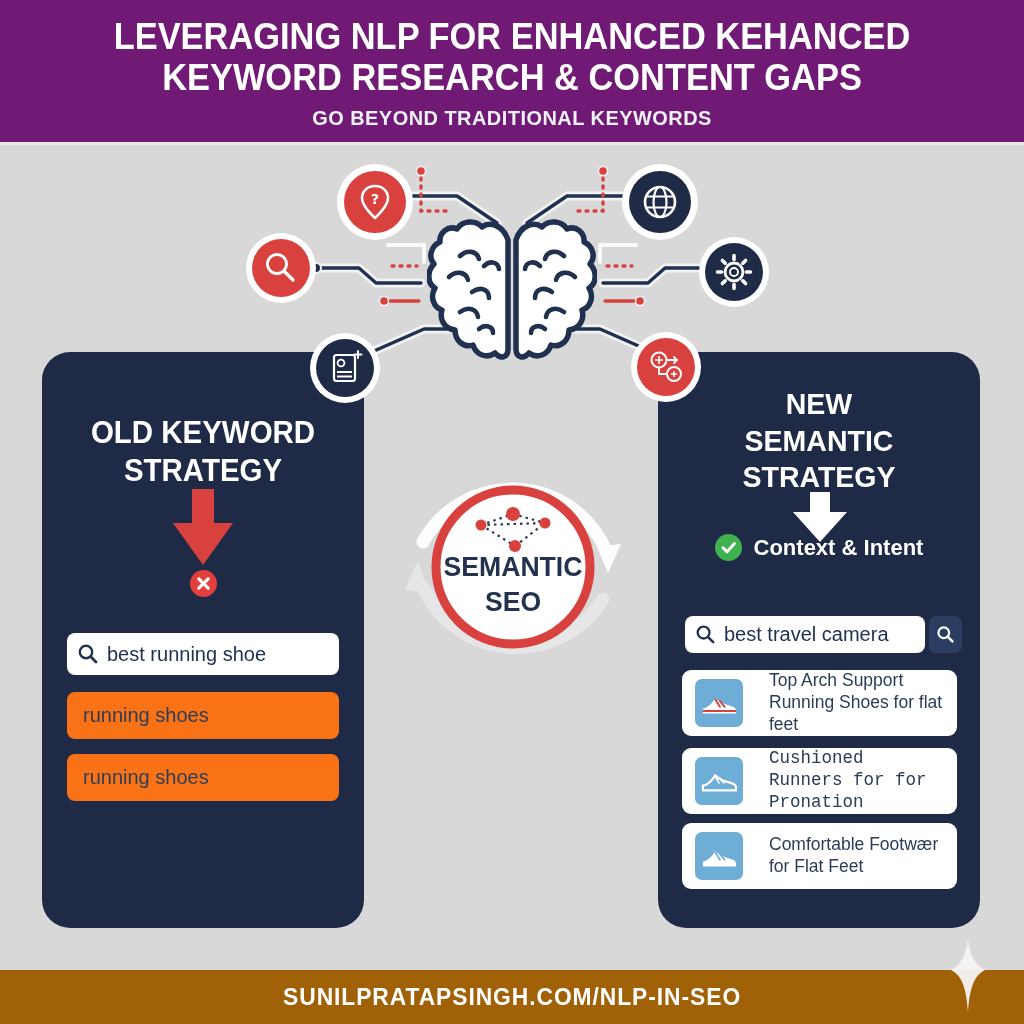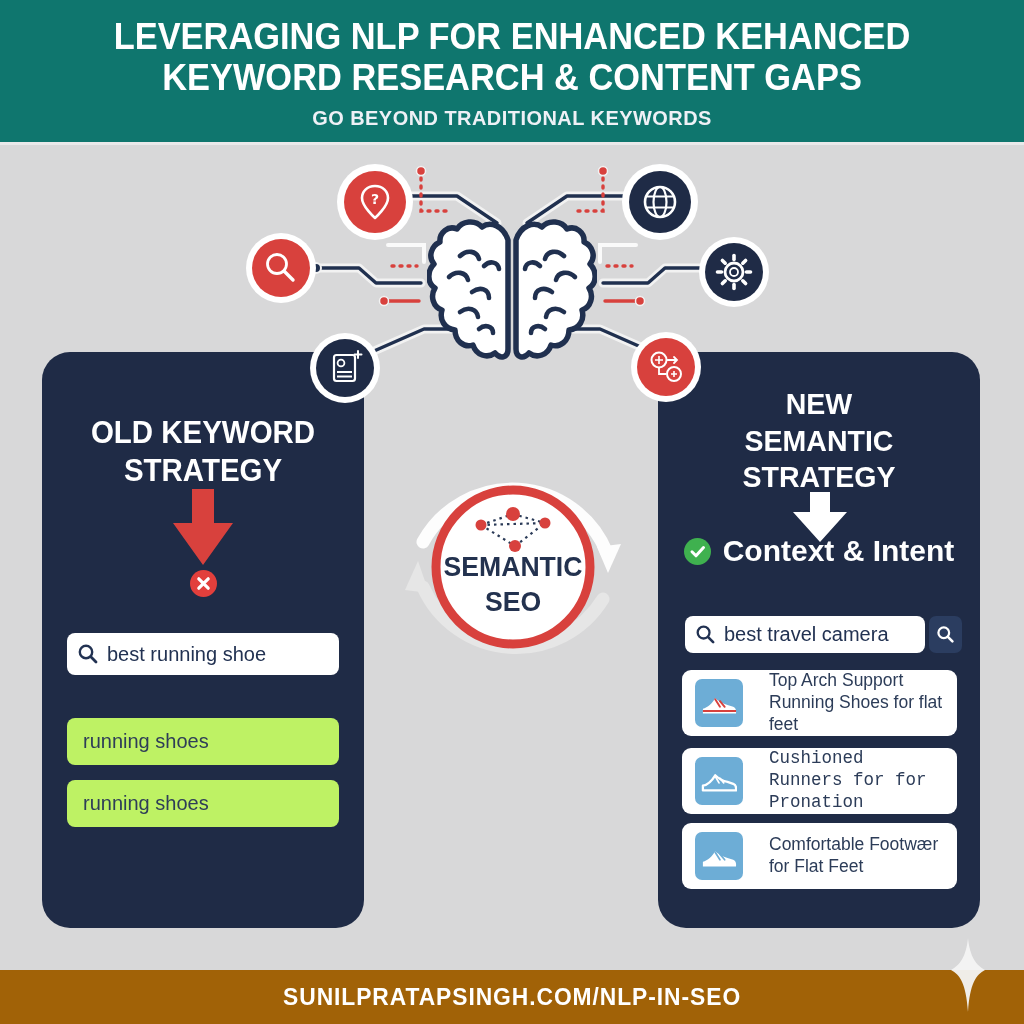--- a/index.html
+++ b/index.html
@@ -5,21 +5,21 @@
   html,body{margin:0;padding:0;background:#9a9a9a;}
   *{box-sizing:border-box;}
   .canvas{
     position:relative;width:1024px;height:1024px;overflow:hidden;
     background:#d8d8d9;
     font-family:"Liberation Sans","DejaVu Sans",sans-serif;
   }
   
   .header{
     position:absolute;left:0;top:0;width:1024px;height:145px;
-    background:#0f766e;color:#fff;text-align:center;
+    background:#701a75;color:#fff;text-align:center;
     border-bottom:3px solid #e9e9ea;
   }
   .hdr-line{font-weight:bold;font-size:37px;letter-spacing:0px;line-height:1.1;
     transform:scaleX(0.93);transform-origin:center;}
   .hdr-line.first{margin-top:17px;}
   .hdr-sub{margin-top:8px;font-weight:bold;font-size:21px;color:#eef1f6;
     transform:scaleX(0.95);transform-origin:center;letter-spacing:0.5px;}
   
   .footer{
     position:absolute;left:0;top:970px;width:1024px;height:54px;
@@ -35,21 +35,21 @@
   .panel.right{left:658px;}
   .panel-title{
     text-align:center;font-weight:bold;color:#fff;line-height:1.22;
     transform:scaleX(0.95);transform-origin:center;
   }
   .panel.left .panel-title{margin:62px auto 0;font-size:31px;width:250px;}
   .panel.right .panel-title{margin:34px auto 0;font-size:30px;width:200px;}
   .block-arrow{position:absolute;}
   .bullet-row{
     position:absolute;left:0;width:100%;display:flex;align-items:center;justify-content:center;gap:12px;
-    font-weight:bold;font-size:30px;color:#fff;
+    font-weight:bold;font-size:22px;color:#fff;
   }
   .panel.left .bullet-row{top:218px;}
   .panel.right .bullet-row{top:182px;}
   .round-badge{width:27px;height:27px;flex:0 0 27px;}
   
   .searchbox{
     position:absolute;background:#fff;border-radius:8px;display:flex;align-items:center;
     padding:0 10px;gap:8px;
   }
   .panel.left .searchbox{left:25px;top:281px;width:272px;height:42px;}
@@ -57,22 +57,22 @@
   .searchbox input{
     border:none;outline:none;background:transparent;flex:1;min-width:0;
     font-family:"Liberation Sans","DejaVu Sans",sans-serif;
     font-size:20px;color:#223252;font-weight:normal;padding:0;
   }
   .search-btn{
     position:absolute;left:271px;top:264px;width:33px;height:37px;border-radius:7px;
     background:#2b3d60;display:flex;align-items:center;justify-content:center;cursor:pointer;
   }
   .suggestion{
-    position:absolute;left:25px;width:272px;height:47px;background:#bef264;border-radius:8px;
-    display:flex;align-items:center;padding:0 16px;font-size:20px;color:#2e3d58;margin-top:26px;
+    position:absolute;left:25px;width:272px;height:47px;background:#f97316;border-radius:8px;
+    display:flex;align-items:center;padding:0 16px;font-size:20px;color:#2e3d58;
   }
   .suggestion.s0{top:340px;}
   .suggestion.s1{top:402px;}
   
   .card{
     position:absolute;left:24px;width:275px;background:#fff;border-radius:9px;height:66px;
     display:flex;align-items:center;gap:26px;padding:0 10px 0 13px;
   }
   .card.c0{top:318px;}
   .card.c1{top:396px;font-family:Liberation Mono, monospace;}

